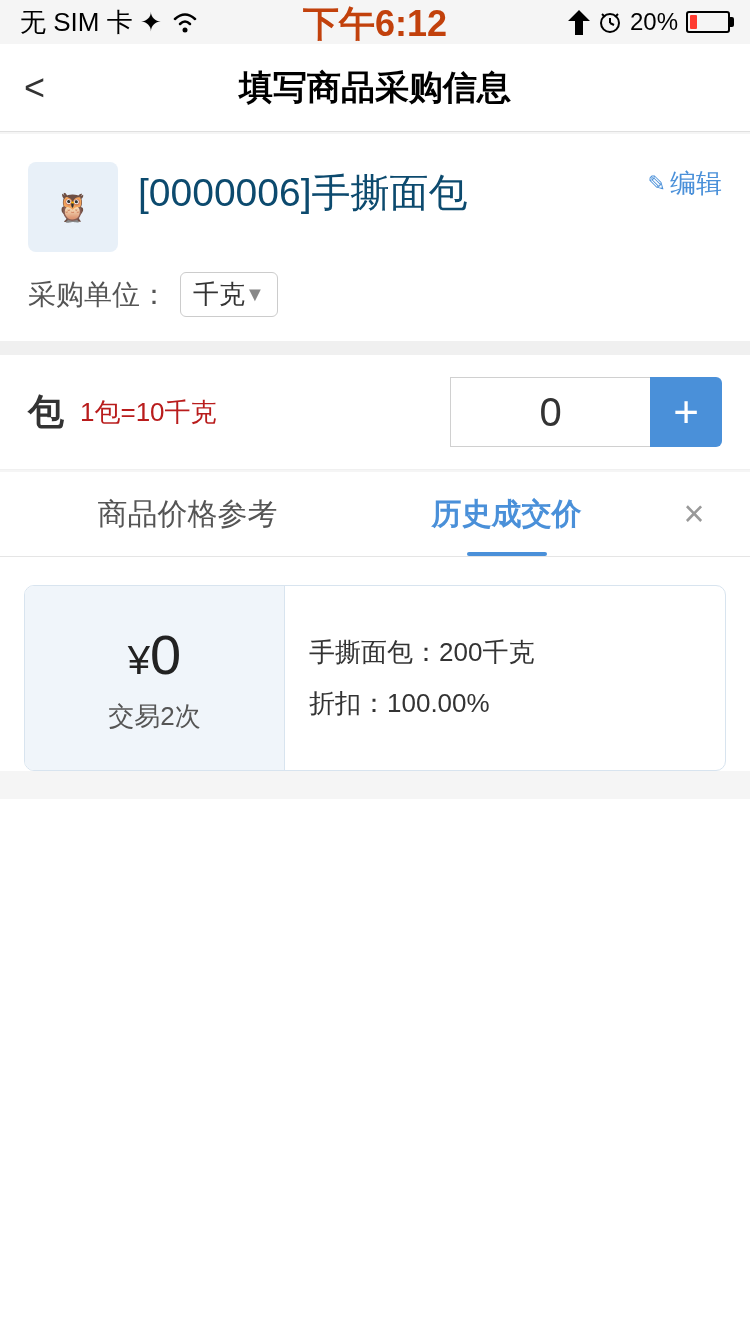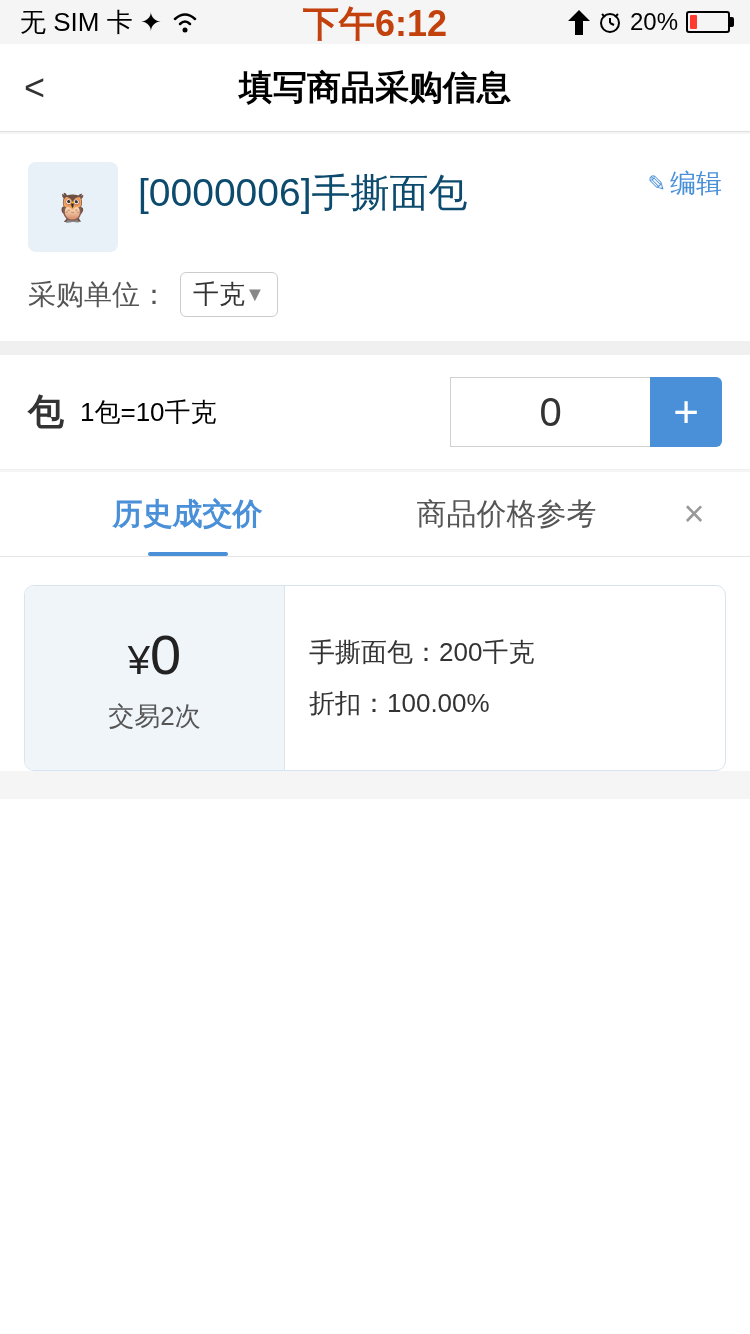--- a/index.html
+++ b/index.html
@@ -216,21 +216,21 @@
       align-items: center;
       gap: 16px;
     }
     .qty-unit {
       font-size: 36px;
       font-weight: 700;
       color: #333;
     }
     .qty-sub {
       font-size: 26px;
-      color: #000000;
+      color: #b91c1c;
     }
     .quantity-input-group {
       display: flex;
       align-items: center;
       gap: 0;
     }
     .qty-input-box {
       width: 200px;
       height: 70px;
       border: 1px solid #d0d0d0;
@@ -434,26 +434,26 @@
   <div class="quantity-input-group">
     <div class="qty-input-box">
       <span>0</span>
     </div>
     <button class="qty-plus-btn">+</button>
   </div>
 </div>
 
 <div class="tabs-container">
   <div class="tabs-header">
+    <div class="tab-item inactive">
+      <span>商品价格参考</span>
+    </div>
     <div class="tab-item active">
       <span>历史成交价</span>
       <div class="tab-active-line"></div>
-    </div>
-    <div class="tab-item inactive">
-      <span>商品价格参考</span>
     </div>
     <div class="tab-close-btn">×</div>
   </div>
 
   <div class="history-card">
     <div class="history-left">
       <div class="history-price">
         <span class="history-price-symbol">¥</span><span>0</span>
       </div>
       <div class="history-trades">交易2次</div>

